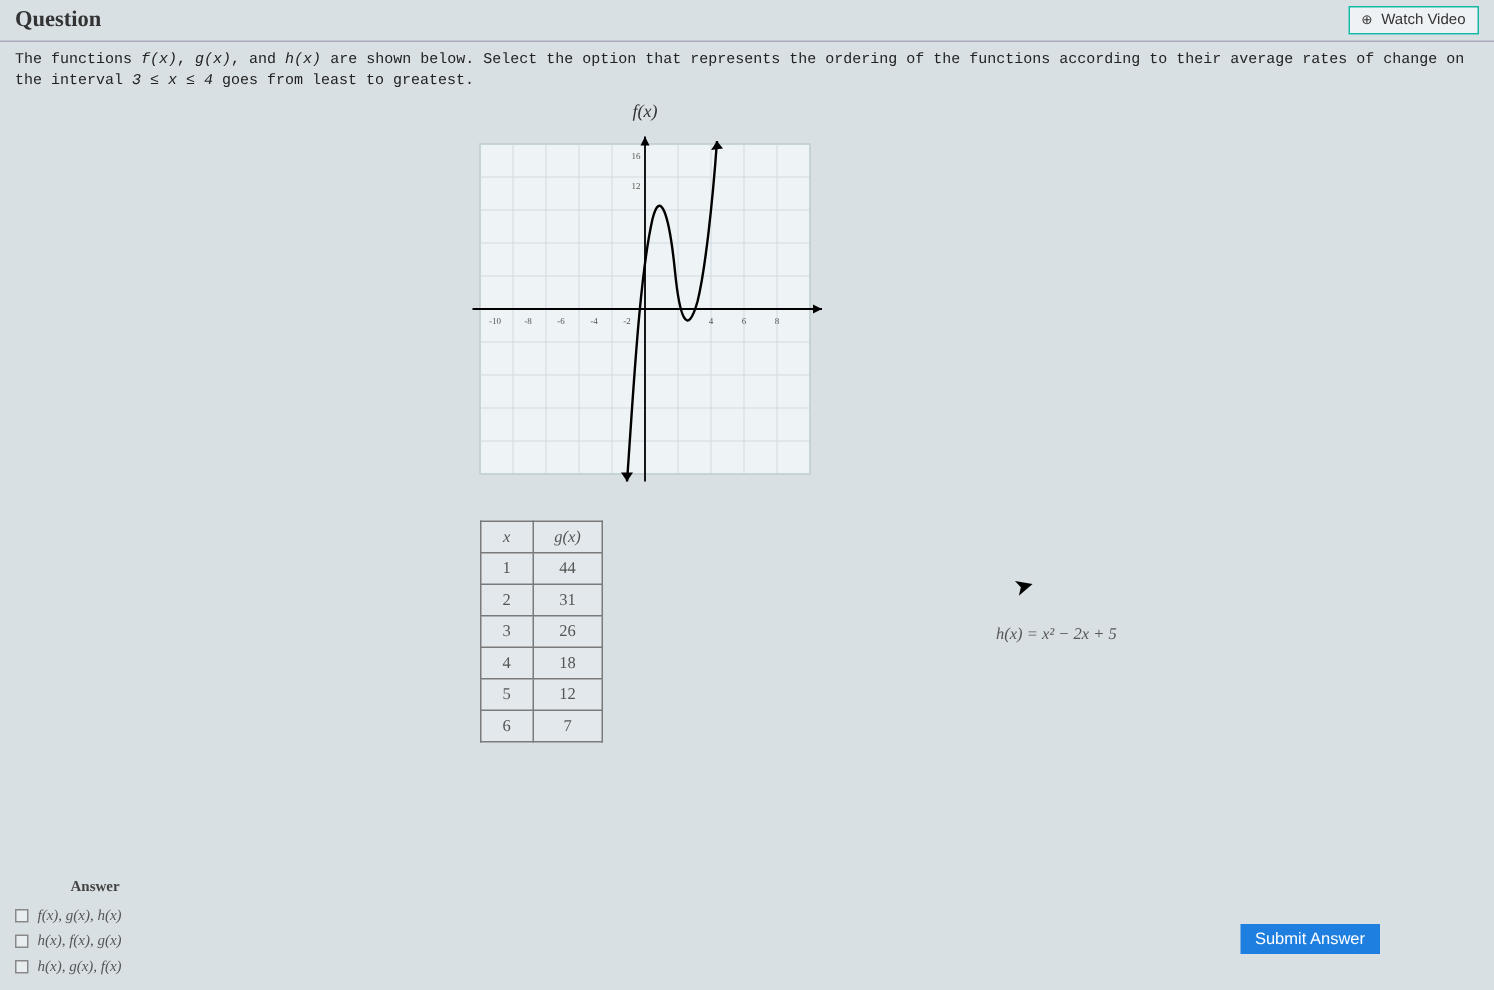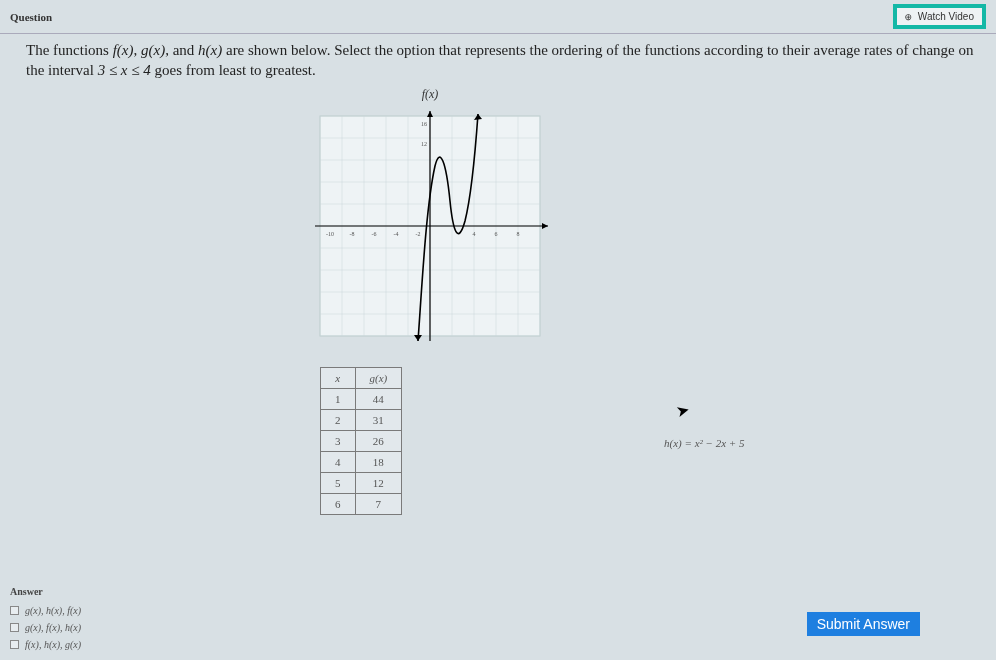--- a/index.html
+++ b/index.html
@@ -11,36 +11,37 @@
     overflow: hidden;
     color: #333;
     position: relative;
   }
   .header-row {
     display: flex;
     justify-content: space-between;
     align-items: center;
     padding: 4px 10px 2px 10px;
   }
-  .q-label { font-weight: bold; font-size: 11px; color: #333; }
+  .q-label { font-weight: bold; font-size: 15px; color: #333; }
   .watch-btn {
-    border: 4px solid #14b8a6;
+    border: 1px solid #14b8a6;
     background: #eef2f4;
     font-size: 10px;
     padding: 3px 8px;
     color: #333;
     cursor: pointer;
   }
   .watch-btn .play { font-size: 9px; margin-right: 3px; }
   .divider { border-top: 1px solid #aab; margin: 2px 0 4px 0; }
   .prompt {
-    font-size: 15px;
-    padding: 2px 10px 6px 26px;
+    font-size: 10px;
+    padding: 2px 10px 6px 10px;
     color: #222;
     line-height: 1.35;
+    font-family: Liberation Mono, monospace;
   }
   .prompt .math { font-style: italic; }
   .content {
     position: relative;
     height: 470px;
   }
   .graph-area {
     position: absolute;
     left: 300px;
     top: 0;
@@ -91,20 +92,21 @@
     position: absolute;
     left: 10px;
     bottom: 10px;
     width: 970px;
   }
   .answer-label {
     font-weight: bold;
     font-size: 10px;
     color: #444;
     margin-bottom: 8px;
+    margin-left: 37px;
   }
   .answers {
     display: flex;
     gap: 250px;
     font-size: 10px;
   }
   .col { display: flex; flex-direction: column; gap: 6px; }
   .opt {
     display: flex;
     align-items: center;
@@ -119,21 +121,21 @@
     background: #e8edf0;
     flex-shrink: 0;
   }
   .submit-btn {
     position: absolute;
     right: 60px;
     bottom: 14px;
     background: #1e7fe0;
     color: #fff;
     border: none;
-    font-size: 14px;
+    font-size: 11px;
     padding: 4px 10px;
     cursor: pointer;
   }
 </style>
 </head>
 <body>
 
 <div class="header-row">
   <div class="q-label">Question</div>
   <button class="watch-btn">
@@ -243,26 +245,26 @@
   <div class="cursor">➤</div>
 
 </div>
 
 <div class="answer-area">
   <div class="answer-label">Answer</div>
   <div class="answers">
     <div class="col">
       <div class="opt">
         <span class="box"></span>
-        <span>g(x), h(x), f(x)</span>
+        <span>f(x), g(x), h(x)</span>
       </div>
       <div class="opt">
         <span class="box"></span>
-        <span>g(x), f(x), h(x)</span>
+        <span>h(x), f(x), g(x)</span>
       </div>
       <div class="opt">
         <span class="box"></span>
-        <span>f(x), h(x), g(x)</span>
+        <span>h(x), g(x), f(x)</span>
       </div>
     </div>
   </div>
   <button class="submit-btn">Submit Answer</button>
 </div>
 
 </body></html>

